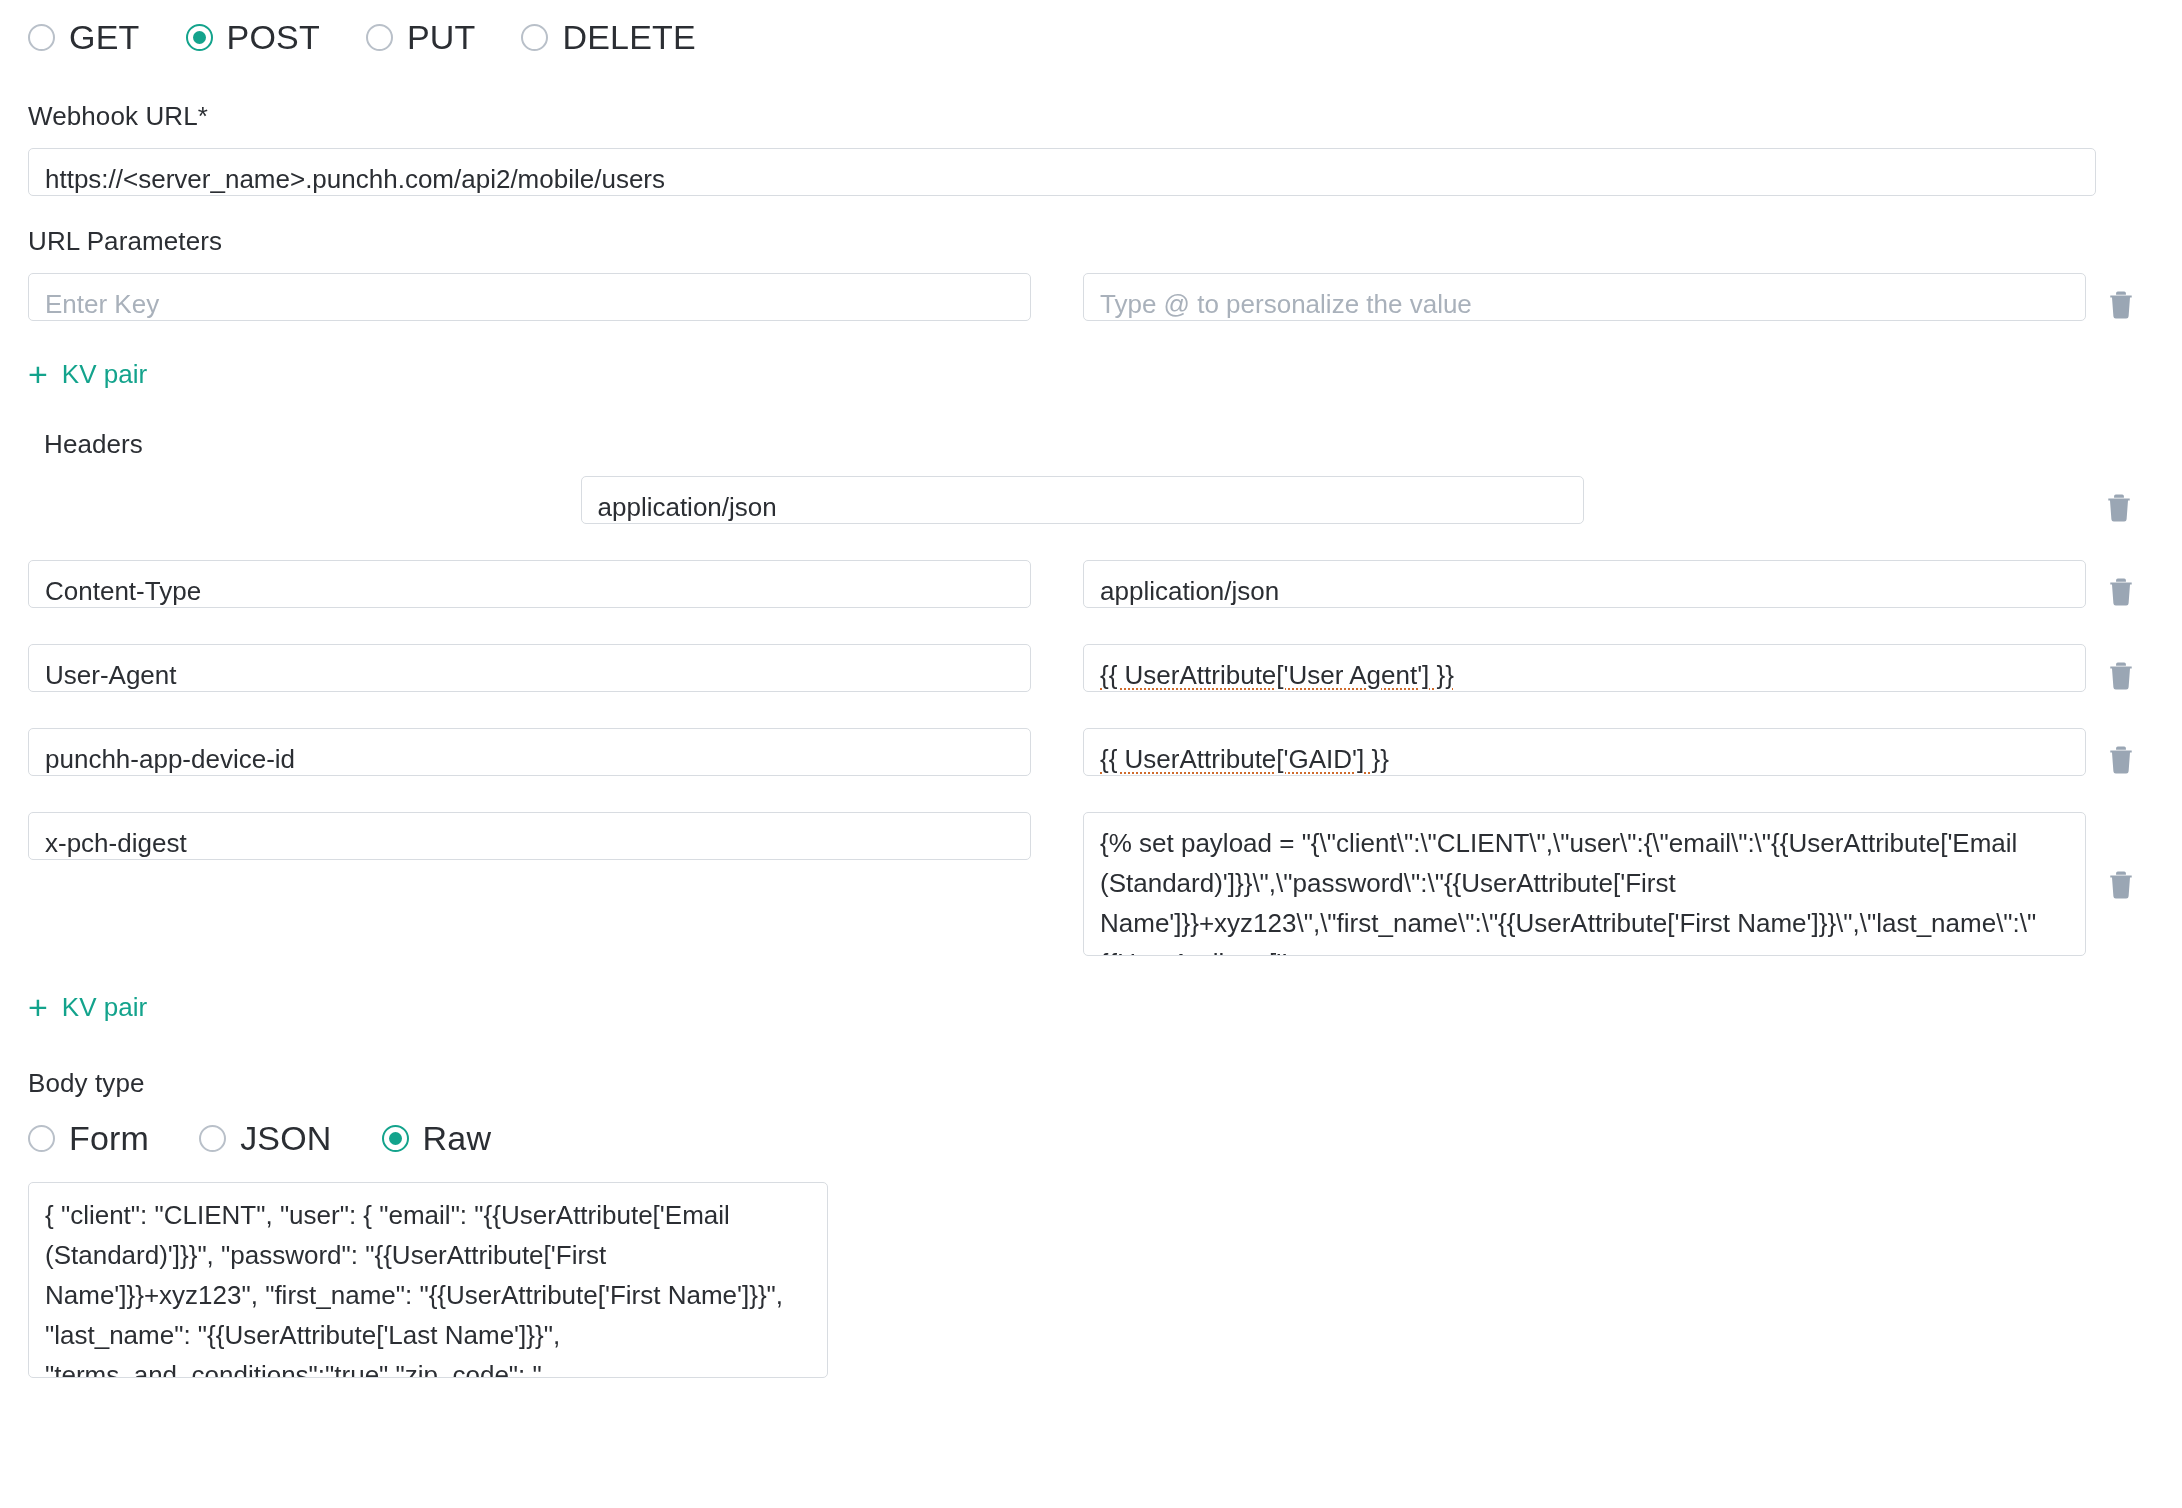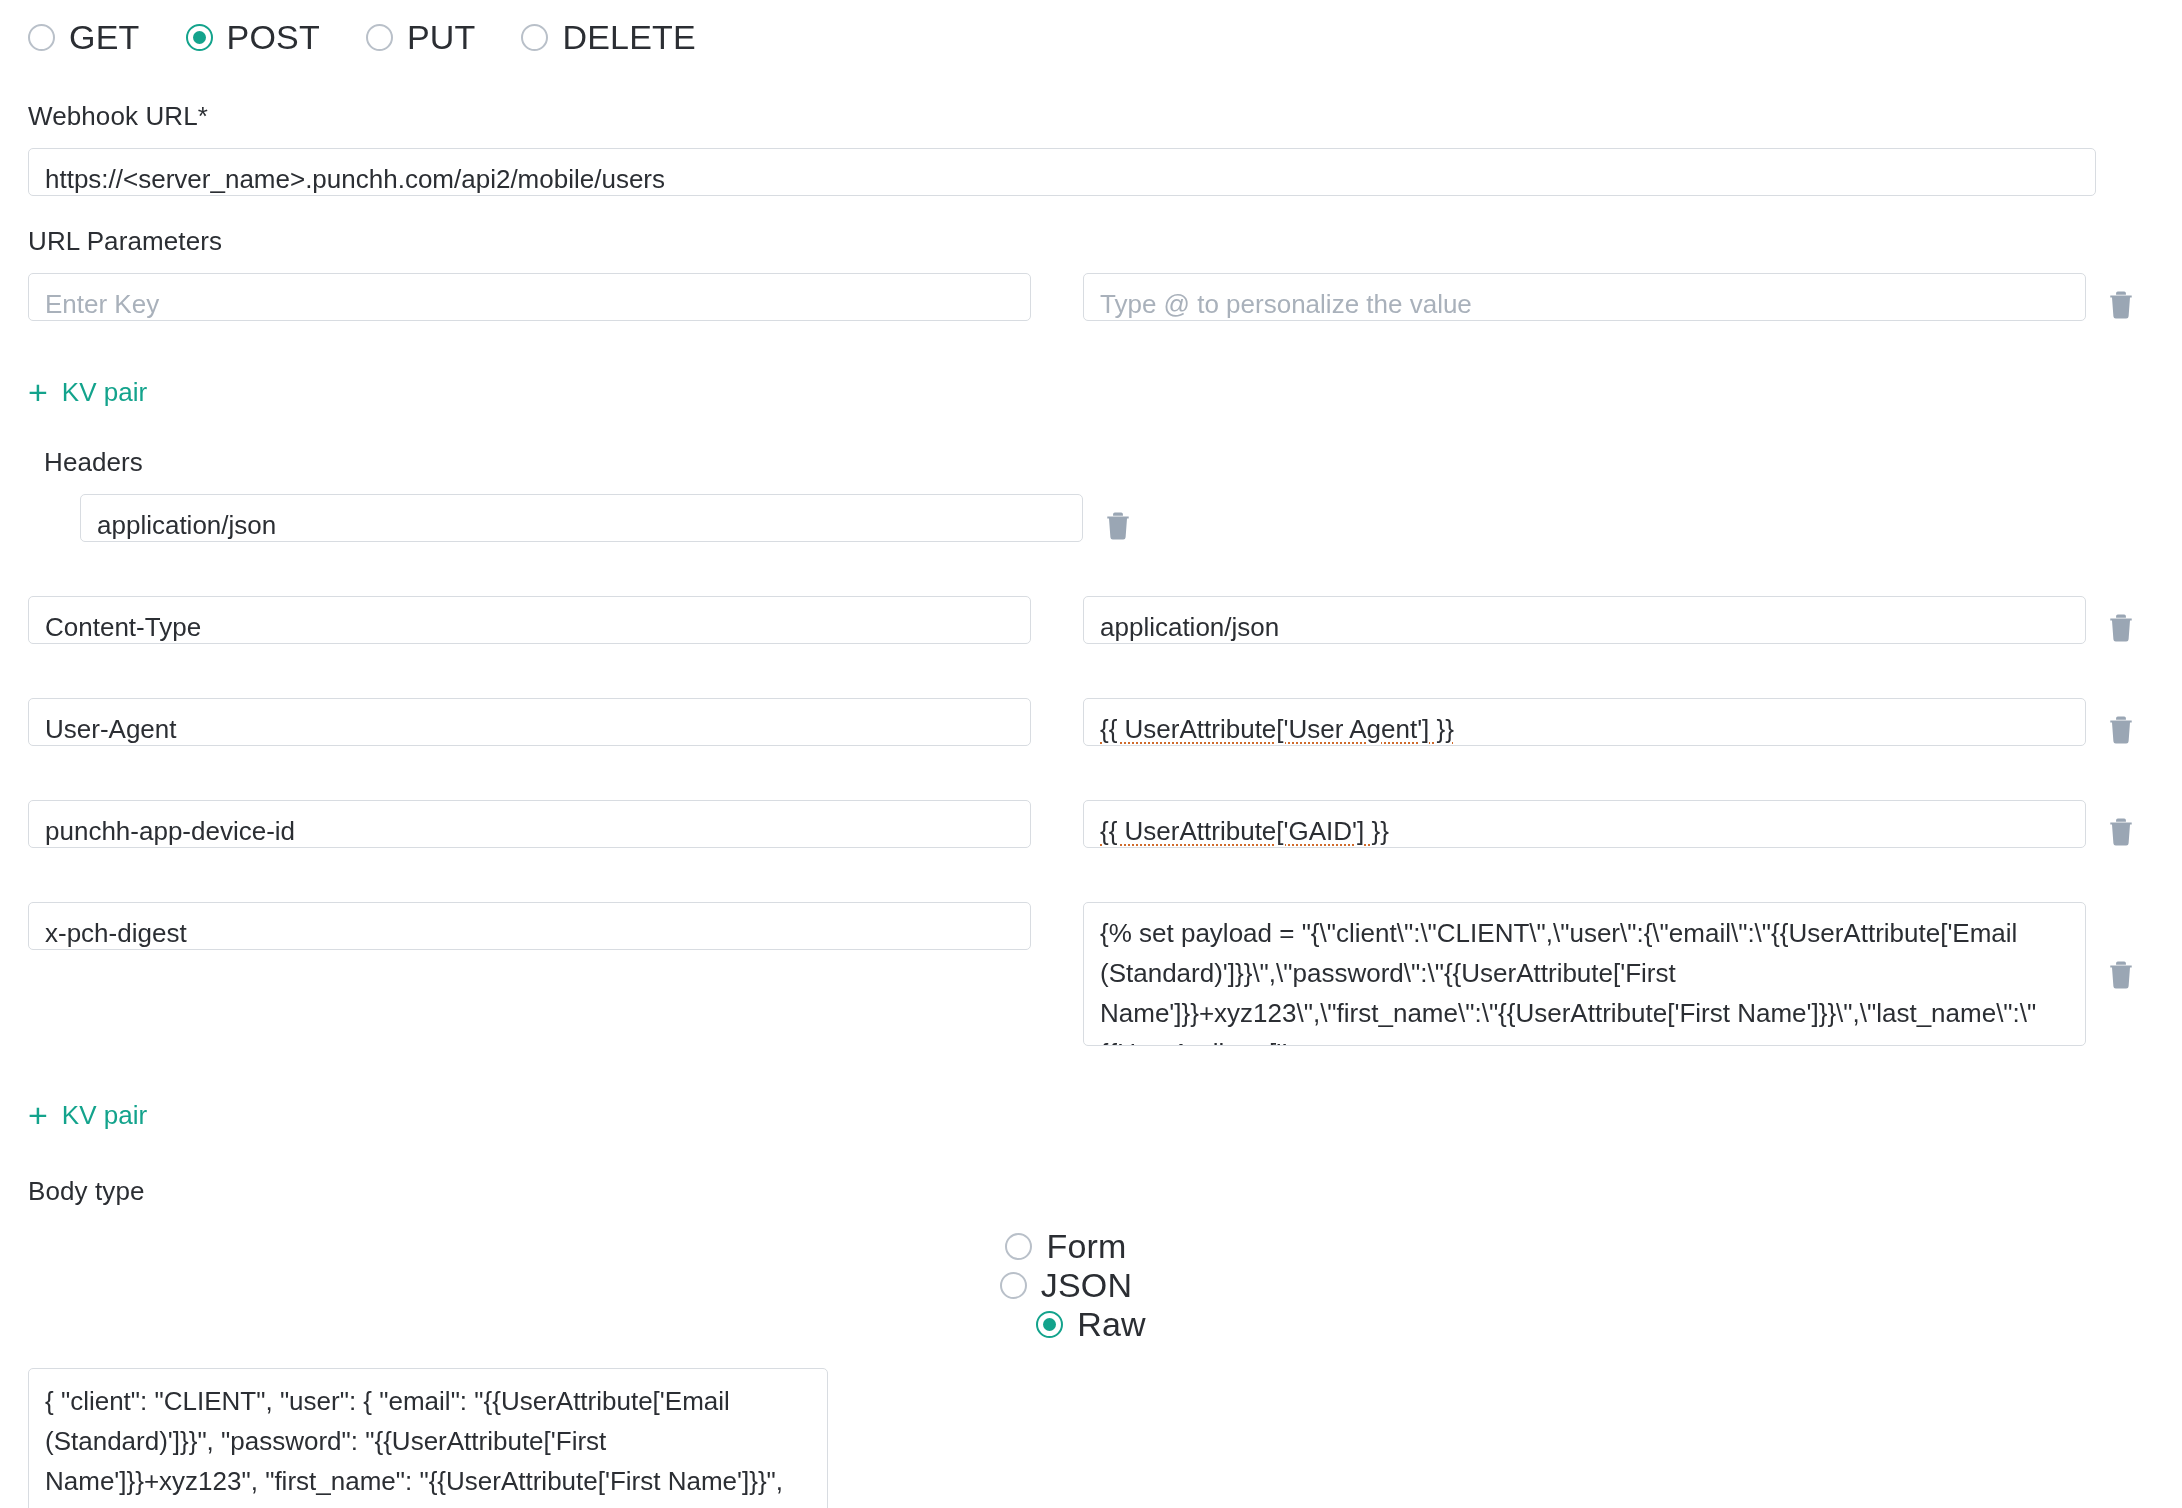--- a/index.html
+++ b/index.html
@@ -95,21 +95,22 @@
     white-space: nowrap;
   }
   .input.placeholder {
     color: #a9b1bb;
   }
 
   .kv-row {
     display: flex;
     align-items: flex-start;
     gap: 0;
-    margin-bottom: 40px;
+    margin-bottom: 22px;
+    justify-content: space-between;
   }
   .kv-key {
     width: 1003px;
     flex: 0 0 1003px;
   }
   .kv-gap {
     width: 52px;
     flex: 0 0 52px;
   }
   .kv-val {
@@ -179,21 +180,21 @@
     color: #2b2e33;
     padding: 12px 16px 0 16px;
     width: 800px;
     height: 196px;
     overflow: hidden;
     white-space: pre-wrap;
     word-break: break-word;
   }
   .mt-12 { margin-top: 12px; }
   .mt-16 { margin-top: 16px; }
-  .mt-20 { margin-top: 20px; flex-direction: column; }
+  .mt-20 { margin-top: 20px; }
   .mt-24 { margin-top: 24px; }
   .mt-30 { margin-top: 30px; }
   .mt-38 { margin-top: 38px; margin-left: 16px; }
   .mt-44 { margin-top: 44px; }
 </style>
 </head>
 <body>
 
 <div class="page">
 

